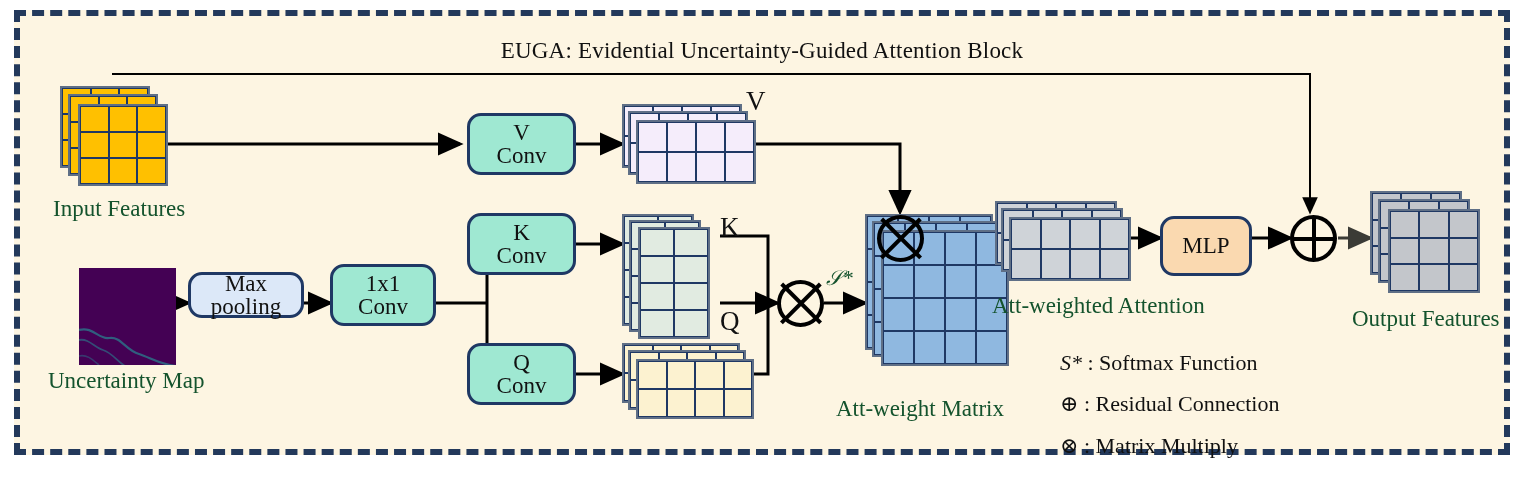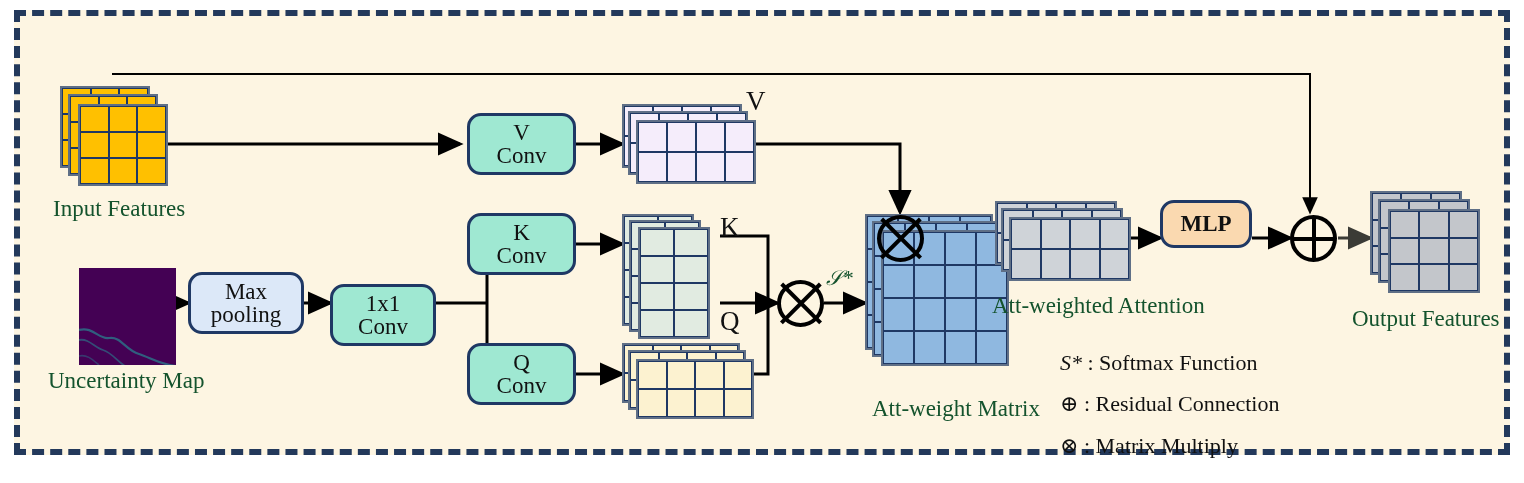--- a/index.html
+++ b/index.html
@@ -132,20 +132,21 @@
   .sym-s { font-style: italic; font-family: "Liberation Serif", serif; }
 
   svg.wires { position: absolute; left: 0; top: 0; overflow: visible; }
 </style>
 </head>
 <body>
 
 <div id="stage">
   <div id="euga-block">
 
+    <div id="block-title">EUGA: Evidential Uncertainty-Guided Attention Block</div>
 
     <svg class="wires" width="1496" height="445">
       <defs>
         <marker id="ah" markerWidth="9" markerHeight="9" refX="7.4" refY="4.5" orient="auto">
           <path d="M0,0.6 L8.6,4.5 L0,8.4 z" fill="#000"></path>
         </marker>
         <marker id="ahg" markerWidth="9" markerHeight="9" refX="7.4" refY="4.5" orient="auto">
           <path d="M0,0.6 L8.6,4.5 L0,8.4 z" fill="#3b3b36"></path>
         </marker>
       </defs>
@@ -235,26 +236,26 @@
 
     <div id="umap">
       <svg width="97" height="97" viewBox="0 0 97 97">
         <path d="M0,62 C14,58 20,72 30,70 C42,68 46,82 60,86 C72,90 80,96 97,98" fill="none" stroke="#2d6f86" stroke-width="2.2" opacity="0.85"></path>
         <path d="M0,72 C10,70 16,80 24,82 C34,85 40,96 48,99" fill="none" stroke="#2a7f8e" stroke-width="1.8" opacity="0.6"></path>
         <path d="M0,88 C8,86 14,92 20,97" fill="none" stroke="#2a7f8e" stroke-width="1.6" opacity="0.45"></path>
       </svg>
     </div>
     <div class="lbl" style="left:28px; top:352px;">Uncertainty Map</div>
 
-    <div class="pbox blue" style="left:168px; top:256px; width:116px; height:62px; flex-direction:column;">
+    <div class="pbox blue" style="left:168px; top:256px; width:116px; height:46px; flex-direction:column;">
       <span>Max</span>
       <span>pooling</span>
     </div>
 
-    <div class="pbox mint" style="left:310px; top:268px; width:106px; height:62px; flex-direction:column;">
+    <div class="pbox mint" style="left:310px; top:248px; width:106px; height:62px; flex-direction:column;">
       <span>1x1</span>
       <span>Conv</span>
     </div>
 
     <div class="pbox mint" style="left:447px; top:97px; width:109px; height:62px; flex-direction:column;">
       <span>V</span>
       <span>Conv</span>
     </div>
 
     <div class="pbox mint" style="left:447px; top:197px; width:109px; height:62px; flex-direction:column;">
@@ -433,21 +434,21 @@
         <i></i>
           <i></i>
           <i></i>
           <i></i>
           <i></i>
           <i></i>
           <i></i>
           <i></i>
       </div>
     </div>
-    <div class="lbl" style="left:852px; top:380px;">Att-weight Matrix</div>
+    <div class="lbl" style="left:816px; top:380px;">Att-weight Matrix</div>
 
     <div class="opcirc op-times" style="left:857px; top:199px; width:47px; height:47px;"></div>
 
     <div class="stack" style="left:975px; top:185px; width:145px; height:90px;">
       <div class="sheet" style="left:0; top:0; width:122px; height:64px; background:#cfd3d8;
            grid-template-columns:repeat(4,1fr); grid-template-rows:repeat(2,1fr);">
         <i></i>
           <i></i>
           <i></i>
           <i></i>
@@ -474,21 +475,21 @@
           <i></i>
           <i></i>
           <i></i>
           <i></i>
           <i></i>
           <i></i>
       </div>
     </div>
     <div class="lbl" style="left:972px; top:277px;">Att-weighted Attention</div>
 
-    <div class="pbox peach" style="left:1140px; top:184px; width:92px; height:48px;font-weight:bold;">
+    <div class="pbox peach" style="left:1140px; top:200px; width:92px; height:60px;">
       <span>MLP</span>
     </div>
 
     <div class="opcirc op-plus" style="left:1270px; top:199px; width:47px; height:47px;"></div>
 
     <div class="stack" style="left:1350px; top:175px; width:125px; height:112px;">
       <div class="sheet" style="left:0; top:0; width:92px; height:84px; background:#c3c6cb;
            grid-template-columns:repeat(3,1fr); grid-template-rows:repeat(3,1fr);">
         <i></i>
           <i></i>

